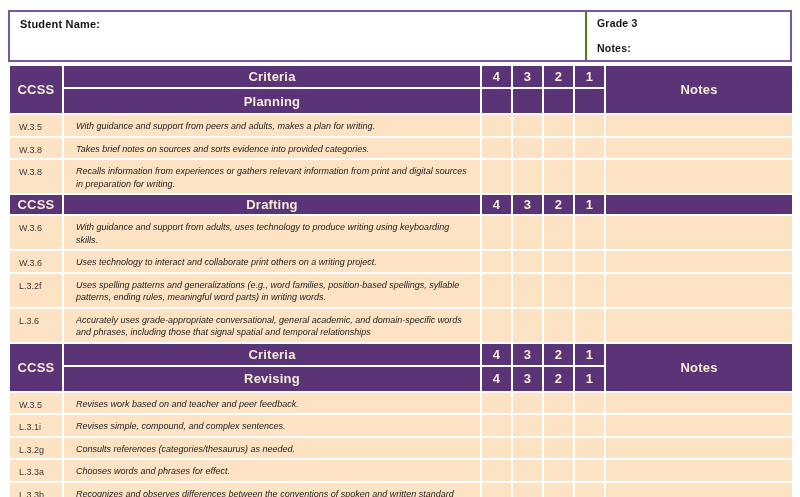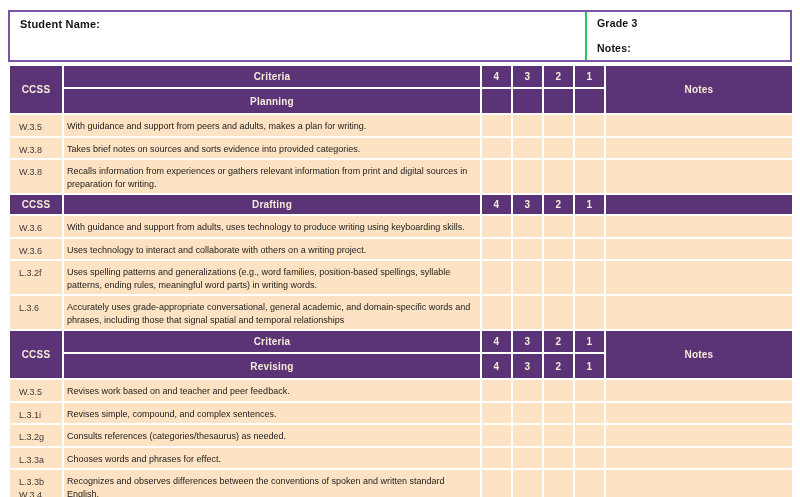--- a/index.html
+++ b/index.html
@@ -21,21 +21,21 @@
   .top-left {
     flex: 1;
     padding: 6px 10px;
     font-weight: bold;
     font-size: 11px;
     color: #141414;
     letter-spacing: 0.2px;
   }
   .top-right {
     width: 183px;
-    border-left: 2px solid #22c55e;
+    border-left: 2px solid #4d7c0f;
     padding: 5px 10px 6px 10px;
     display: flex;
     flex-direction: column;
     justify-content: space-between;
     font-weight: bold;
     font-size: 10.5px;
     color: #141414;
     letter-spacing: 0.2px;
   }
 
@@ -49,36 +49,36 @@
   table.rubric td {
     border: 2px solid #ffffff;
     overflow: hidden;
   }
   td.hdr-cell {
     background: #5b3377;
     color: #f6ecd8;
     font-weight: bold;
     text-align: center;
     vertical-align: middle;
-    font-size: 10px;
+    font-size: 13px;
     letter-spacing: 0.2px;
   }
   td.body-cell {
     background: #fde3c3;
     vertical-align: top;
     font-size: 9px;
     line-height: 12.5px;
     color: #1c1c1c;
   }
   td.code-cell {
     padding: 6px 2px 2px 9px;
     color: #3b3b3b;
     white-space: pre-line;
   }
-  td.crit-cell { padding: 5px 8px 3px 3px; }
+  td.crit-cell { padding: 5px 8px 3px 12px; font-style: italic; }
   td.score-cell, td.notes-cell { padding: 0; }
 
   tr.rh-hdr1  { height: 23px; }
   tr.rh-hdr2  { height: 26px; }
   tr.rh-1line { height: 21px; }
   tr.rh-15    { height: 26px; }
   tr.rh-2line { height: 31px; }
   tr.rh-last  { height: 34px; }
 </style>
 </head>
@@ -167,21 +167,21 @@
       <td class="body-cell code-cell">W.3.6</td>
       <td class="body-cell crit-cell">With guidance and support from adults, uses technology to produce writing using keyboarding skills.</td>
       <td class="body-cell score-cell"></td>
       <td class="body-cell score-cell"></td>
       <td class="body-cell score-cell"></td>
       <td class="body-cell score-cell"></td>
       <td class="body-cell notes-cell"></td>
     </tr>
     <tr class="rh-1line">
       <td class="body-cell code-cell">W.3.6</td>
-      <td class="body-cell crit-cell">Uses technology to interact and collaborate with others on a writing project.</td>
+      <td class="body-cell crit-cell">Uses technology to interact and collaborate print others on a writing project.</td>
       <td class="body-cell score-cell"></td>
       <td class="body-cell score-cell"></td>
       <td class="body-cell score-cell"></td>
       <td class="body-cell score-cell"></td>
       <td class="body-cell notes-cell"></td>
     </tr>
     <tr class="rh-2line">
       <td class="body-cell code-cell">L.3.2f</td>
       <td class="body-cell crit-cell">Uses spelling patterns and generalizations (e.g., word families, position-based spellings, syllable patterns, ending rules, meaningful word parts) in writing words.</td>
       <td class="body-cell score-cell"></td>

